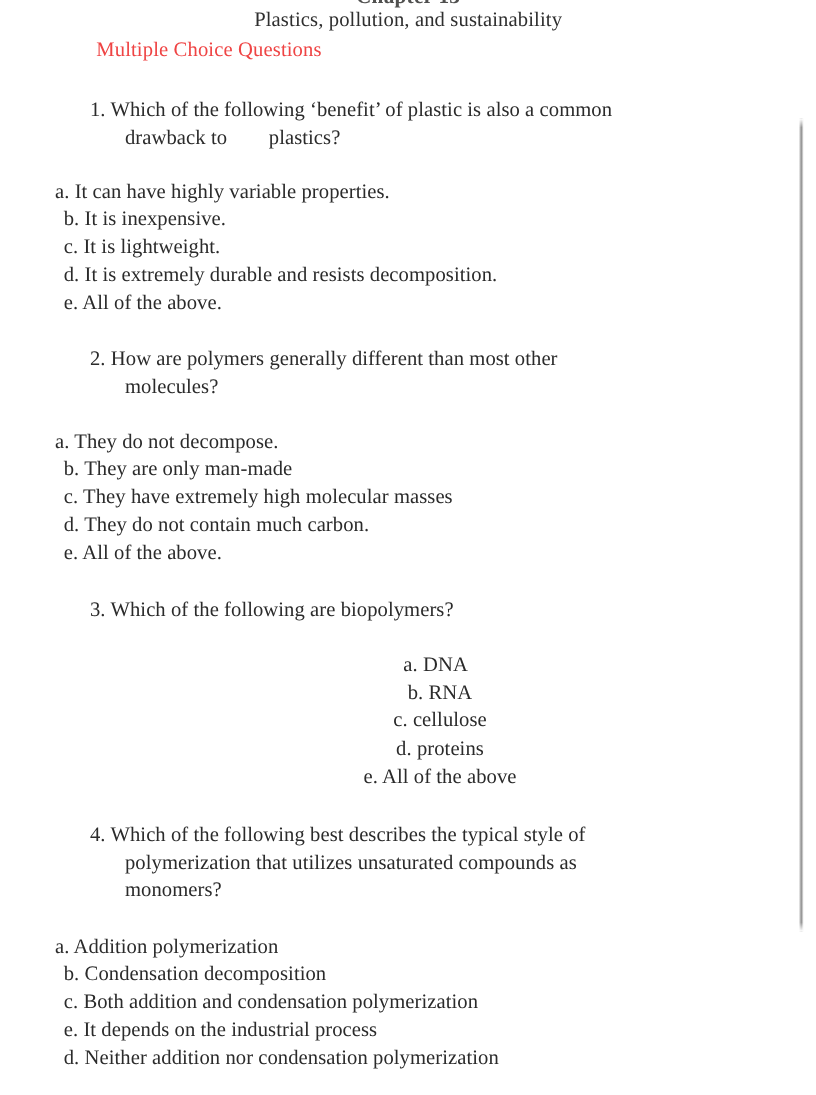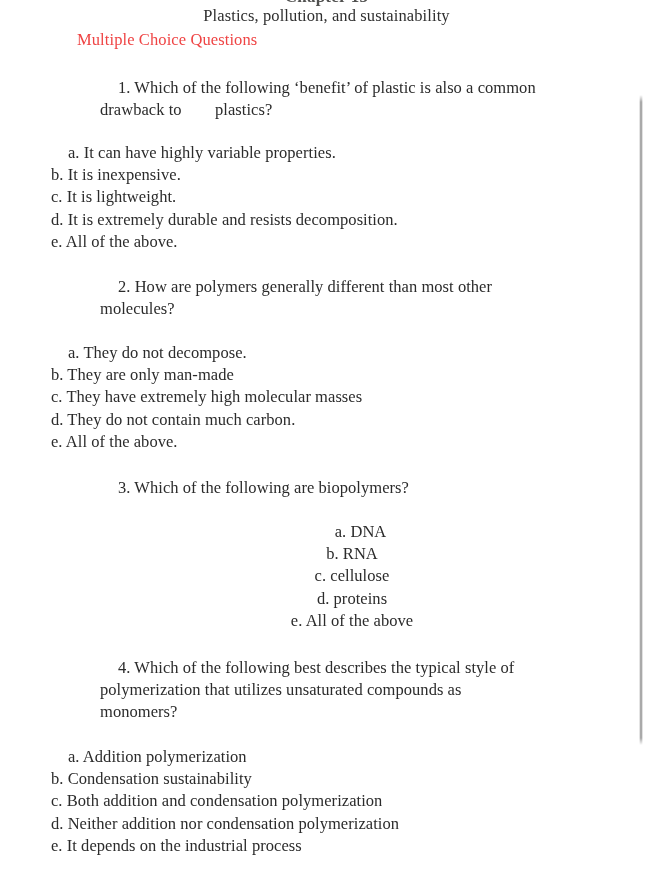--- a/index.html
+++ b/index.html
@@ -73,38 +73,38 @@
     list-style: none;
   }
   .q-line {
     font-size: 16.5px;
     line-height: 22px;
     height: 22px;
     color: #2b2b2b;
     white-space: pre;
     letter-spacing: 0.05px;
   }
-  .q-line.first { padding-left: 118px; }
+  .q-line.first { padding-left: 72px; }
   .q-line.cont  { padding-left: 100px; }
 
   .opt-list {
     margin: 0;
     padding: 0;
     list-style: none;
   }
   .opt {
     font-size: 16.5px;
     line-height: 22.2px;
     height: 22.2px;
     color: #2b2b2b;
     padding-left: 51px;
     white-space: pre;
     letter-spacing: 0.05px;
   }
-  .opt.first-opt { padding-left: 68px; }
+  .opt.first-opt { padding-left: 44px; }
 
   
   .edge-rule {
     position: absolute;
     background: linear-gradient(to right,
                 #ffffff 0%, #d8d8d8 18%, #8d8d8d 50%, #d4d4d4 82%, #ffffff 100%);
   }
   .edge-rule::before,
   .edge-rule::after {
     content: "";
@@ -179,23 +179,23 @@
       <div class="qblock" style="top: 657px;">
         <ul class="q-stem">
           <li class="q-line first">4. Which of the following best describes the typical style of</li>
           <li class="q-line cont">polymerization that utilizes unsaturated compounds as</li>
           <li class="q-line cont">monomers?</li>
         </ul>
       </div>
       <div class="qblock" style="top: 746px;">
         <ul class="opt-list">
           <li class="opt first-opt">a. Addition polymerization</li>
-          <li class="opt">b. Condensation sustainability</li>
+          <li class="opt">b. Condensation decomposition</li>
           <li class="opt">c. Both addition and condensation polymerization</li>
+          <li class="opt">e. It depends on the industrial process</li>
           <li class="opt">d. Neither addition nor condensation polymerization</li>
-          <li class="opt">e. It depends on the industrial process</li>
         </ul>
       </div>
     </div>
 
   <div class="edge-rule" id="edge-rule" style="left: 639px; top: 95px; width: 4px; height: 650px;"></div>
 
 </div>
 
 </body></html>

